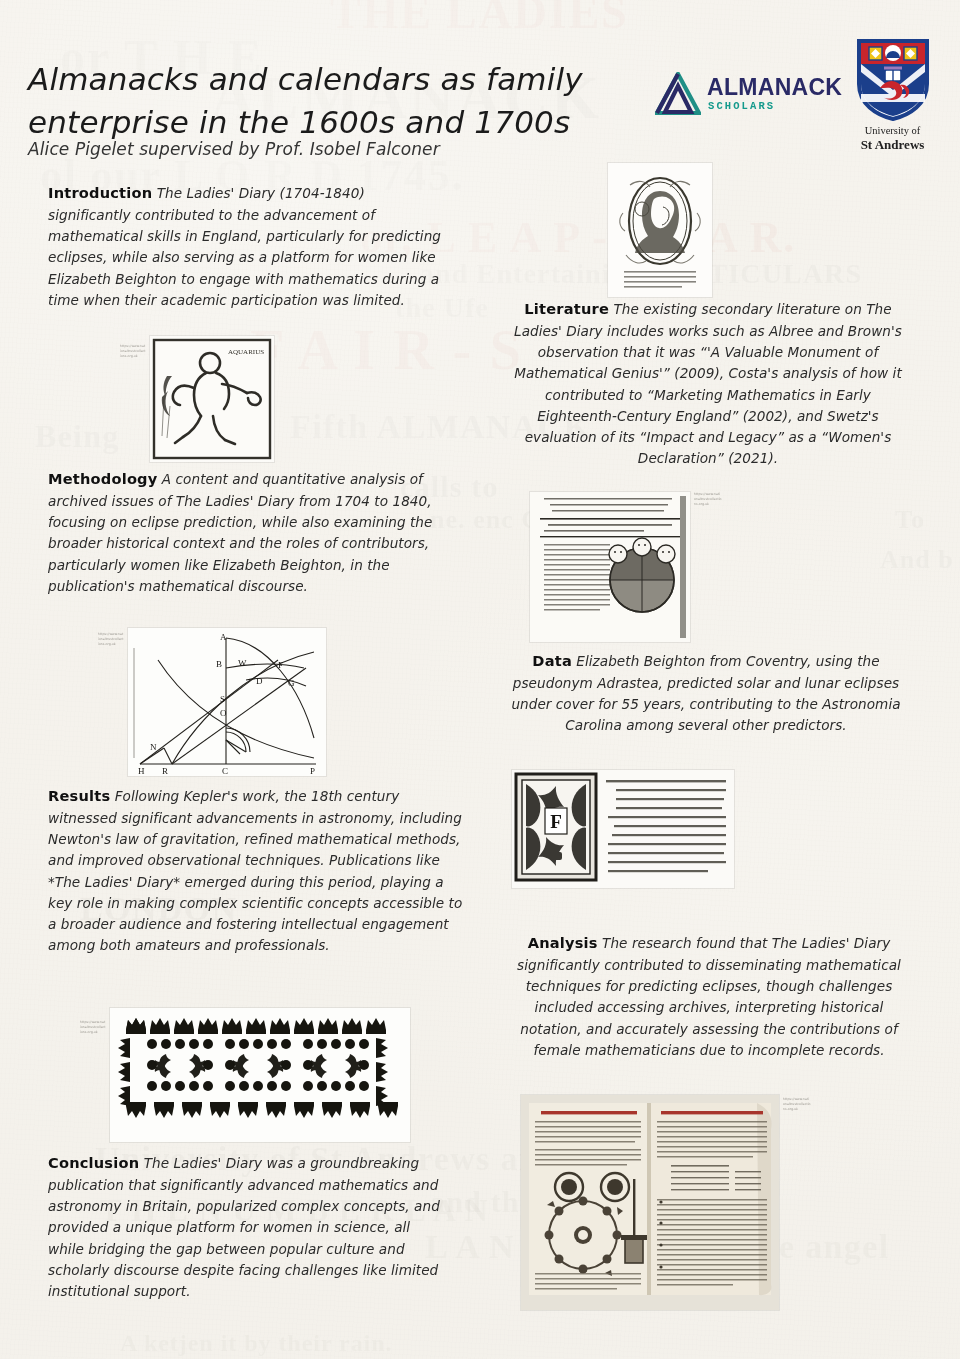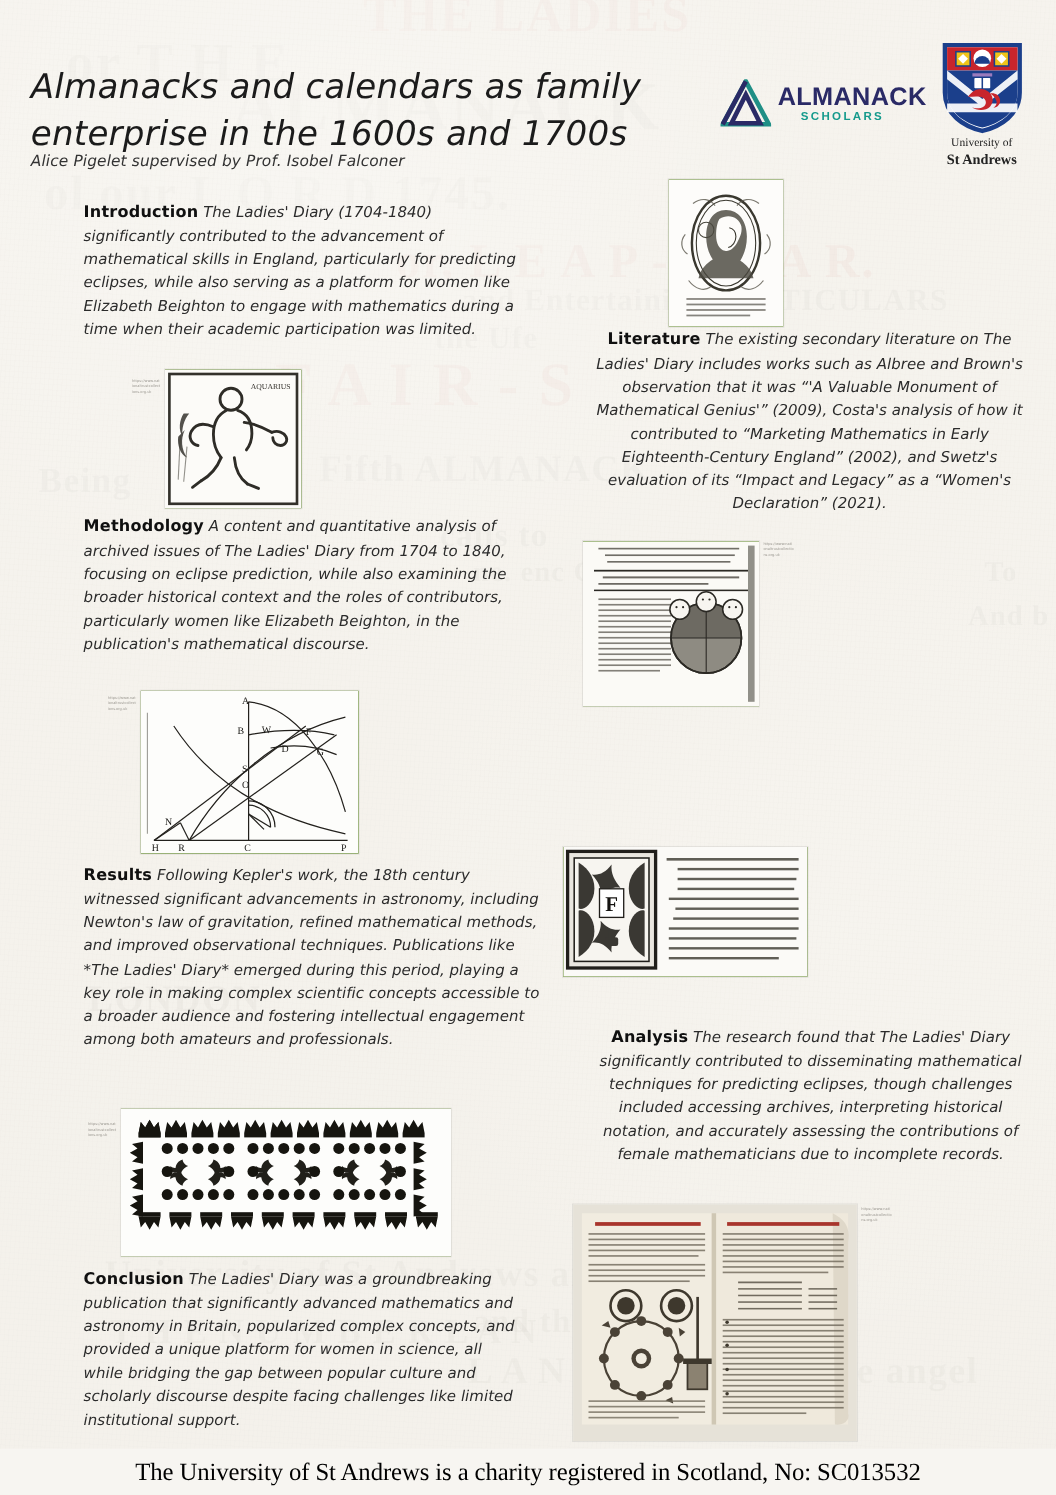--- a/index.html
+++ b/index.html
@@ -56,50 +56,49 @@
     position:absolute;left:28px;top:42px;width:640px;
     font-family:"DejaVu Sans", sans-serif;
     font-size:31px;line-height:1.38;
     color:#1b1b1b;
     font-style:italic;
     letter-spacing:.2px;
     margin-top:16px;
   }
   .authors{
     position:absolute;left:28px;top:139px;
-    font-size:14px;color:#333;font-style:italic;
+    font-size:17px;color:#333;font-style:italic;
     letter-spacing:.1px;
   }
 
   
   .laidlaw{position:absolute;left:655px;top:70px;width:150px;height:52px;}
   .laidlaw .mark{position:absolute;left:0;top:2px;width:46px;height:44px;}
   .laidlaw .wordmark{
     position:absolute;left:52px;top:4px;
     font-family:"Liberation Sans", sans-serif;
     font-weight:700;font-size:23px;letter-spacing:.3px;
     color:#2a2a66;
   }
   .laidlaw .sub{
     position:absolute;left:53px;top:30px;
-    font-family:Liberation Sans, sans-serif;
+    font-family:Liberation Mono, monospace;
     font-weight:600;font-size:10.5px;letter-spacing:2.1px;
     color:#159a8c;
-    margin-left:20px;
   }
   .standrews{position:absolute;left:845px;top:38px;width:95px;height:120px;text-align:center;}
   .standrews .crest{width:74px;height:84px;margin:0 auto;display:block;}
   .standrews .uni{
     font-family:"Liberation Serif", serif;
     font-size:10.5px;color:#222;margin-top:2px;line-height:1.25;
   }
   .standrews .uni b{display:block;font-size:13px;font-weight:700;}
 
   
-  .block{position:absolute;margin-left:28px;}
+  .block{position:absolute;}
   .block p{
     margin:0;
     font-family:"DejaVu Sans", sans-serif;
     font-size:13.6px;
     line-height:1.565;
     color:#2b2b2b;
     font-style:italic;
     letter-spacing:.05px;
   }
   .block .hd{
@@ -725,30 +724,30 @@
   </div>
 
   <div class="block b-lit align-right">
     <p><span class="hd">Literature</span><span> The existing secondary literature on The Ladies' Diary includes works such as Albree and Brown's observation that it was “'A Valuable Monument of Mathematical Genius'” (2009), Costa's analysis of how it contributed to “Marketing Mathematics in Early Eighteenth-Century England” (2002), and Swetz's evaluation of its “Impact and Legacy” as a “Women's Declaration” (2021).</span></p>
   </div>
 
   <div class="block b-meth">
     <p><span class="hd">Methodology</span><span> A content and quantitative analysis of archived issues of The Ladies' Diary from 1704 to 1840, focusing on eclipse prediction, while also examining the broader historical context and the roles of contributors, particularly women like Elizabeth Beighton, in the publication's mathematical discourse.</span></p>
   </div>
 
+  <div class="block b-data align-right">
+    <p><span class="hd">Data</span><span> Elizabeth Beighton from Coventry, using the pseudonym Adrastea, predicted solar and lunar eclipses under cover for 55 years, contributing to the Astronomia Carolina among several other predictors.</span></p>
+  </div>
 
   <div class="block b-res">
     <p><span class="hd">Results</span><span> Following Kepler's work, the 18th century witnessed significant advancements in astronomy, including Newton's law of gravitation, refined mathematical methods, and improved observational techniques. Publications like *The Ladies' Diary* emerged during this period, playing a key role in making complex scientific concepts accessible to a broader audience and fostering intellectual engagement among both amateurs and professionals.</span></p>
   </div>
 
   <div class="block b-concl">
     <p><span class="hd">Conclusion</span><span> The Ladies' Diary was a groundbreaking publication that significantly advanced mathematics and astronomy in Britain, popularized complex concepts, and provided a unique platform for women in science, all while bridging the gap between popular culture and scholarly discourse despite facing challenges like limited institutional support.</span></p>
   </div>
 
   <div class="block b-anal align-right">
     <p><span class="hd">Analysis</span><span> The research found that The Ladies' Diary significantly contributed to disseminating mathematical techniques for predicting eclipses, though challenges included accessing archives, interpreting historical notation, and accurately assessing the contributions of female mathematicians due to incomplete records.</span></p>
   </div>
 
-  <div class="footer">
-    <span>The University of St Andrews is a charity registered in Scotland, No: SC013532</span>
-  </div>
 
 </div>
 
 </body></html>

